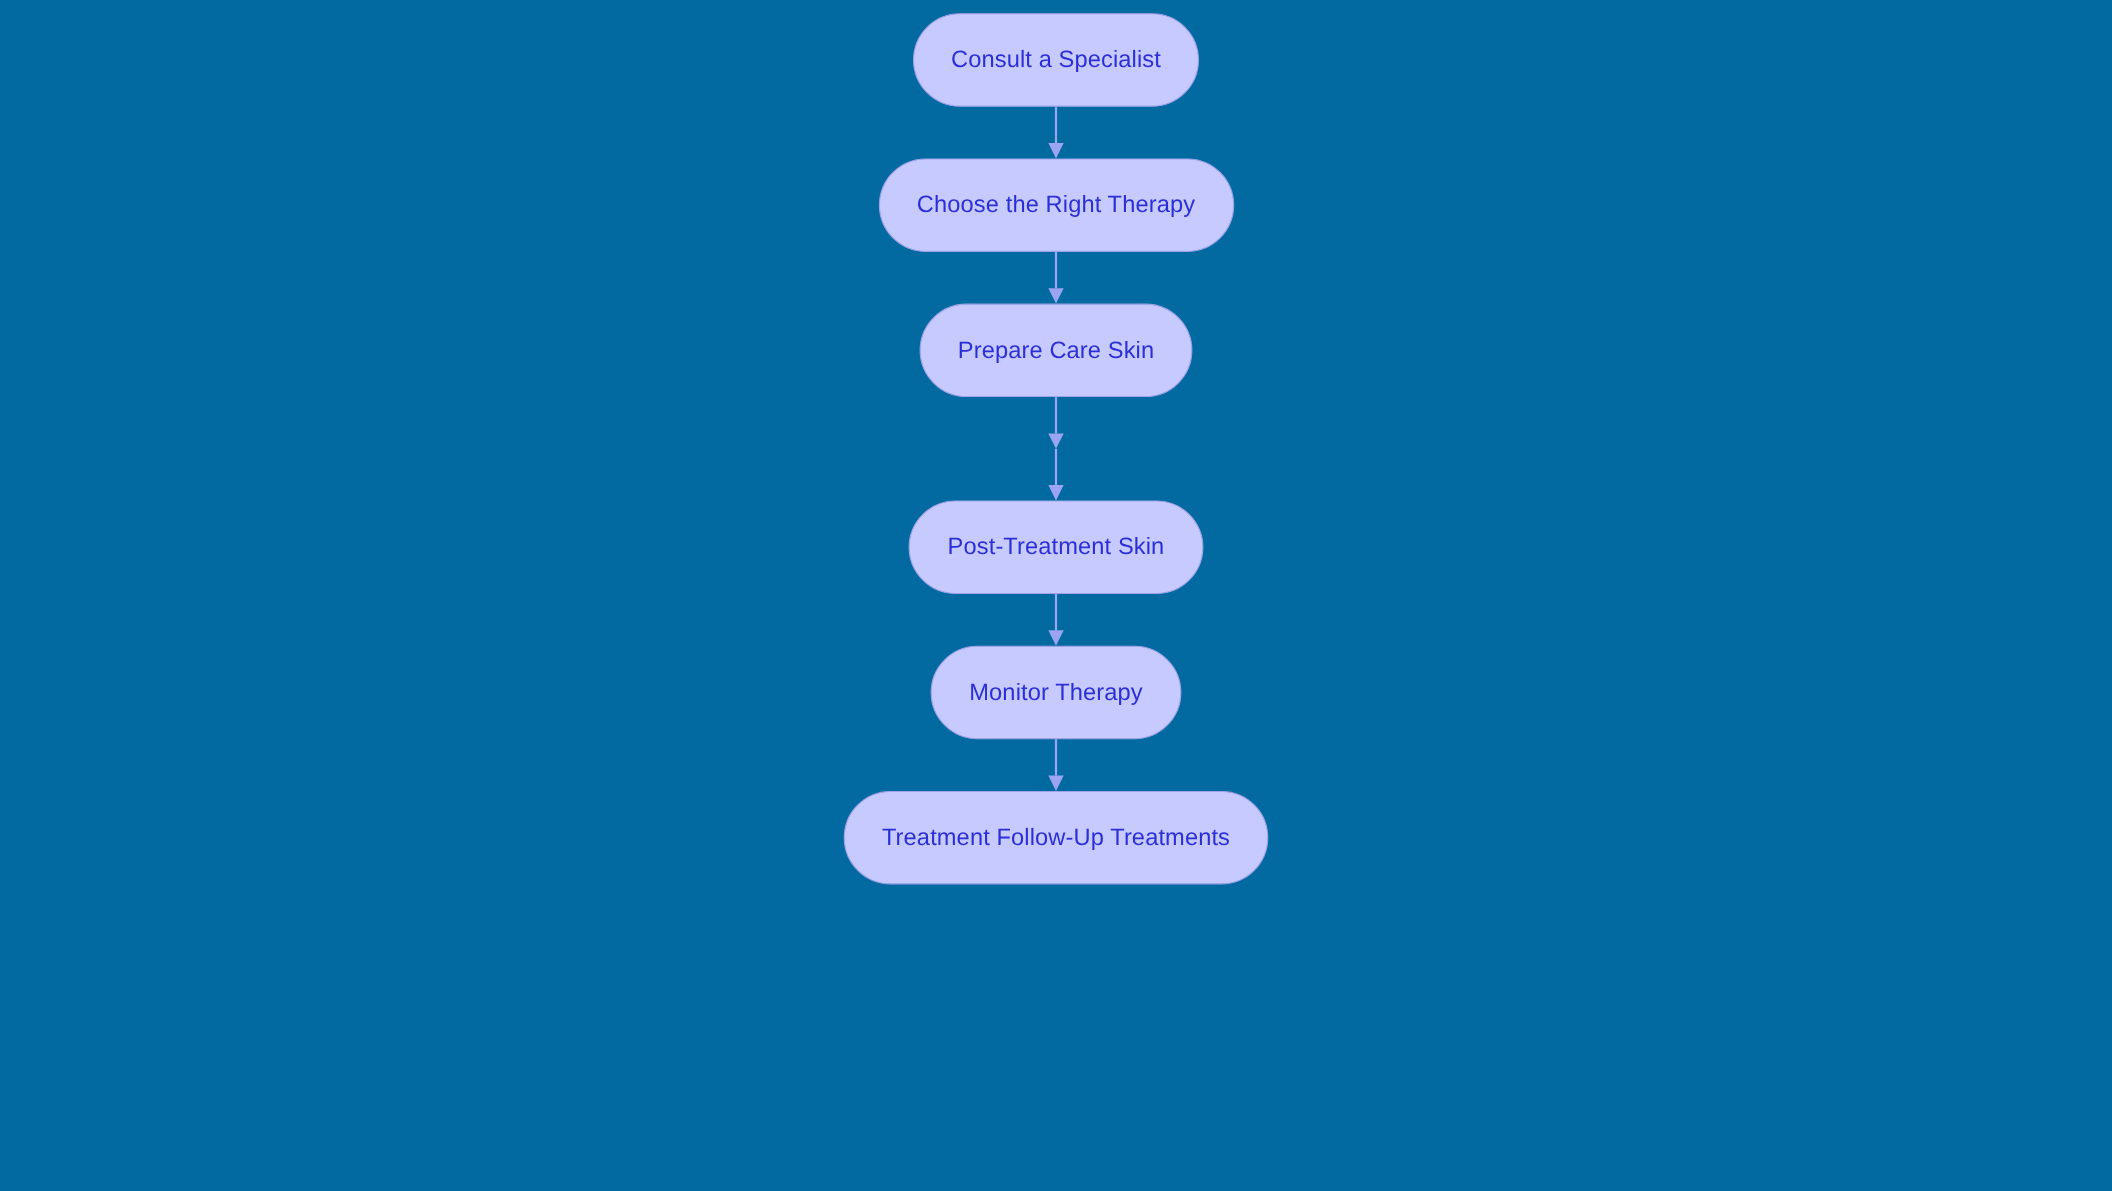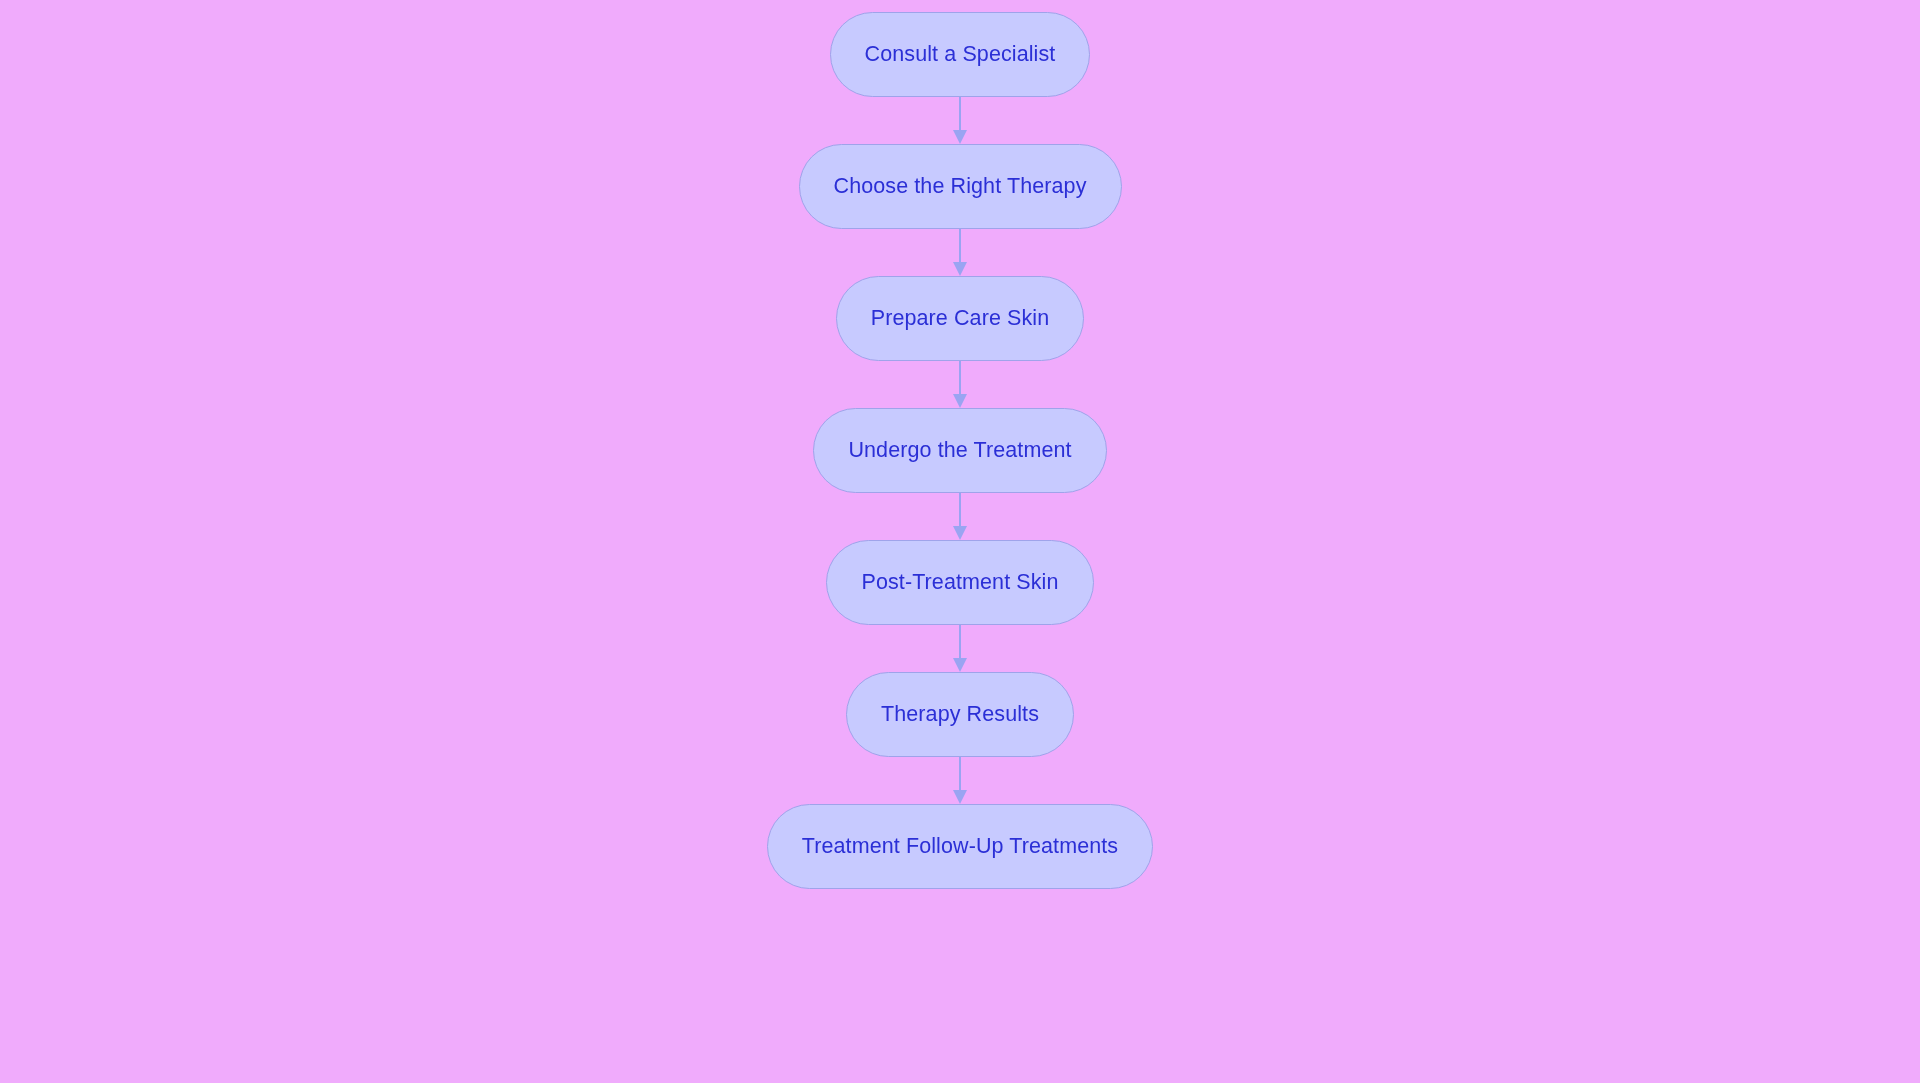--- a/index.html
+++ b/index.html
@@ -12,21 +12,21 @@
     width: 1920px;
     height: 1083px;
     overflow: hidden;
     font-family: "Liberation Sans", "DejaVu Sans", sans-serif;
   }
 
   #flow-canvas {
     position: relative;
     width: 1920px;
     height: 1083px;
-    background: #f0abfc;
+    background: #0369a1;
   }
 
   .flow-column {
     position: absolute;
     left: 0;
     top: 0;
     width: 1920px;
     height: 1083px;
     display: flex;
     flex-direction: column;
@@ -119,40 +119,37 @@
 
     <div class="node">
       <span class="node-label">Prepare Care Skin</span>
     </div>
 
     <div class="connector c3">
       <div class="connector-line"></div>
       <div class="connector-arrow"></div>
     </div>
 
-    <div class="node">
-      <span class="node-label">Undergo the Treatment</span>
-    </div>
 
     <div class="connector c4">
       <div class="connector-line"></div>
       <div class="connector-arrow"></div>
     </div>
 
     <div class="node">
       <span class="node-label">Post-Treatment Skin</span>
     </div>
 
     <div class="connector c5">
       <div class="connector-line"></div>
       <div class="connector-arrow"></div>
     </div>
 
     <div class="node">
-      <span class="node-label">Therapy Results</span>
+      <span class="node-label">Monitor Therapy</span>
     </div>
 
     <div class="connector c6">
       <div class="connector-line"></div>
       <div class="connector-arrow"></div>
     </div>
 
     <div class="node">
       <span class="node-label">Treatment Follow-Up Treatments</span>
     </div>

